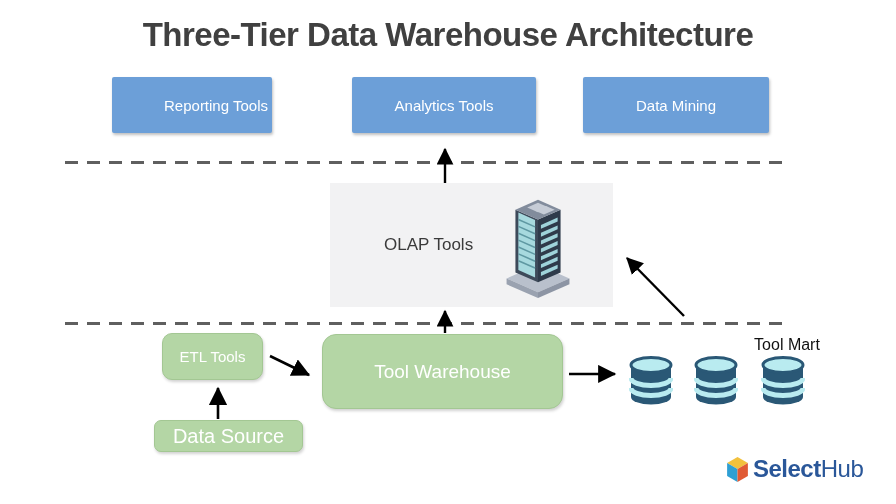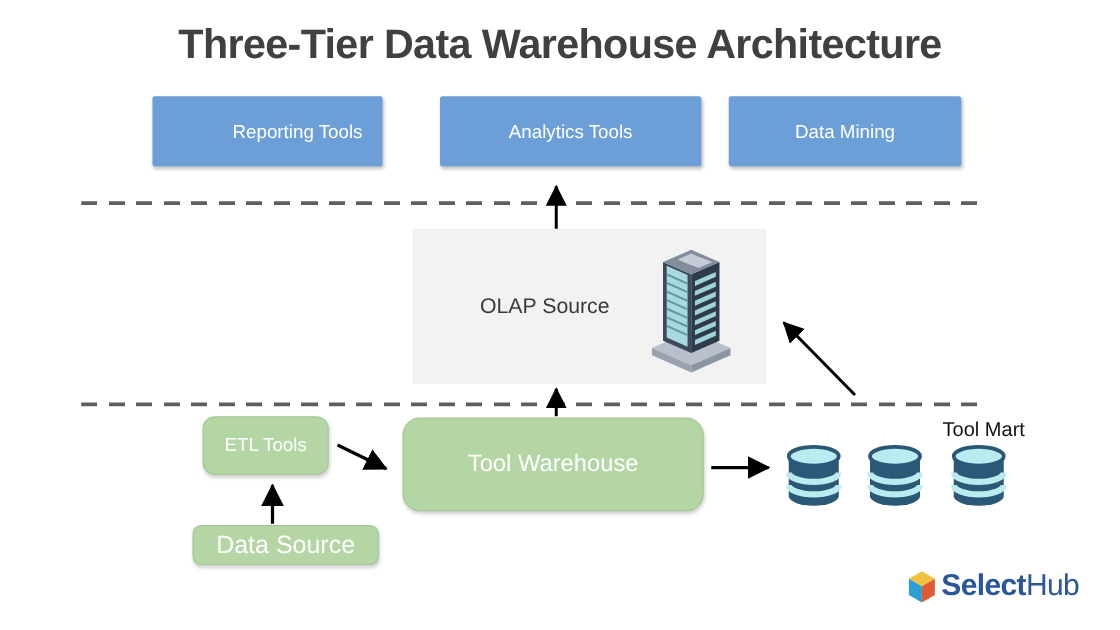--- a/index.html
+++ b/index.html
@@ -30,22 +30,22 @@
   }
 
   .blue-box{
     height:56px;
     background:var(--tool-box);
     border-radius:2px;
     box-shadow:1px 2px 3px rgba(0,0,0,0.25);
     display:flex;align-items:center;justify-content:center;
     color:#ffffff;font-size:15px;
   }
-  .box-reporting{left:122px;top:77px;width:184px;padding-left:48px;}
-  .box-analytics{left:352px;top:77px;width:209px;}
+  .box-reporting{left:112px;top:77px;width:160px;padding-left:48px;}
+  .box-analytics{left:352px;top:77px;width:184px;}
   .box-mining{left:583px;top:77px;width:186px;justify-content:center;}
 
   .dashed-line{
     left:65px;width:725px;height:3px;
     background:repeating-linear-gradient(90deg,var(--dash) 0 13px,transparent 13px 22px);
   }
   .dash1{top:161px;}
   .dash2{top:322px;}
 
   .olap-box{
@@ -104,21 +104,21 @@
   <span>Analytics Tools</span>
 </div>
 <div class="abs blue-box box-mining">
   <span>Data Mining</span>
 </div>
 
 <div class="abs dashed-line dash1"></div>
 <div class="abs dashed-line dash2"></div>
 
 <div class="abs olap-box">
-  <span class="olap-label">OLAP Source</span>
+  <span class="olap-label">OLAP Tools</span>
   <svg class="olap-icon" width="78" height="108" viewBox="0 0 70 110">
 
     <polygon points="35,102 67,88 35,74 3,88" fill="#b9c0cc"></polygon>
     <polygon points="3,88 35,102 35,108 3,94" fill="#9aa2b0"></polygon>
     <polygon points="35,102 67,88 67,94 35,108" fill="#8d95a4"></polygon>
 
     <polygon points="12,18 35,28 35,92 12,82" fill="#3e4a5a"></polygon>
     <polygon points="15,21 32,28.5 32,87 15,79.5" fill="#a7d9de"></polygon>
     <g stroke="#5f98a2" stroke-width="1.6">
       <line x1="15" y1="28" x2="32" y2="35.5"></line>

